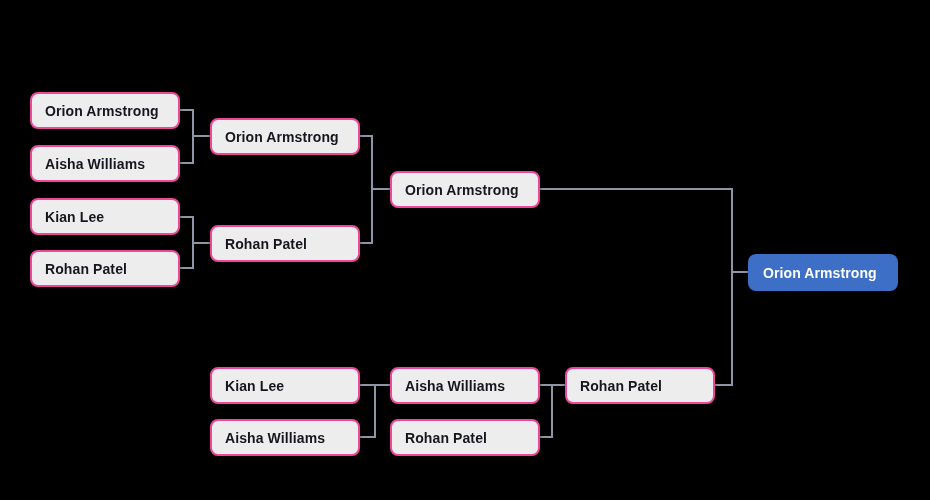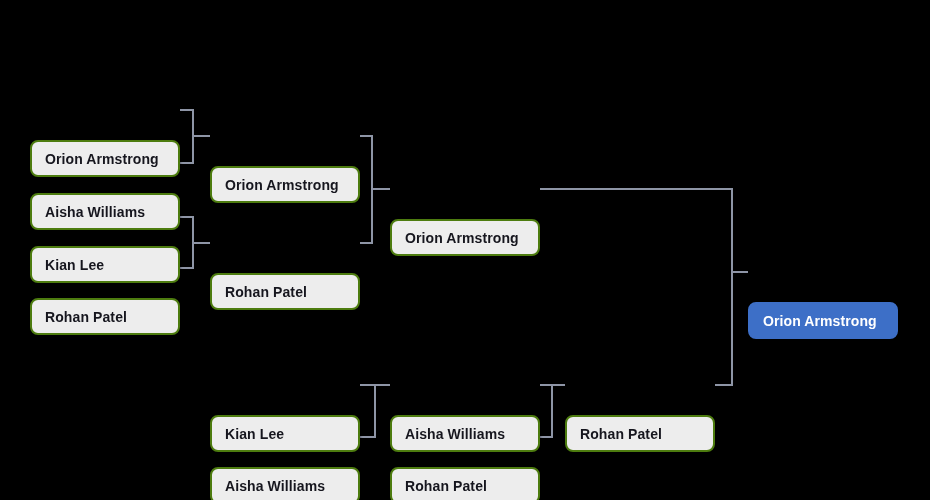--- a/index.html
+++ b/index.html
@@ -26,28 +26,27 @@
     fill: none;
     stroke: #8e95a6;
     stroke-width: 2;
   }
   .node {
     position: absolute;
     box-sizing: border-box;
     width: 150px;
     height: 37px;
     background: #ededed;
-    border: 2px solid #4d7c0f;
+    border: 2px solid #ec4899;
     border-radius: 8px;
     display: flex;
     align-items: center;
     padding-left: 13px;
     box-shadow: 0 1px 3px rgba(0,0,0,0.6);
     cursor: default;
-    margin-top: 48px;
   }
   .node .lbl {
     font-size: 14px;
     font-weight: bold;
     color: #16161e;
     letter-spacing: 0.1px;
     white-space: nowrap;
   }
   .node.champion {
     background: #3d6fc7;

